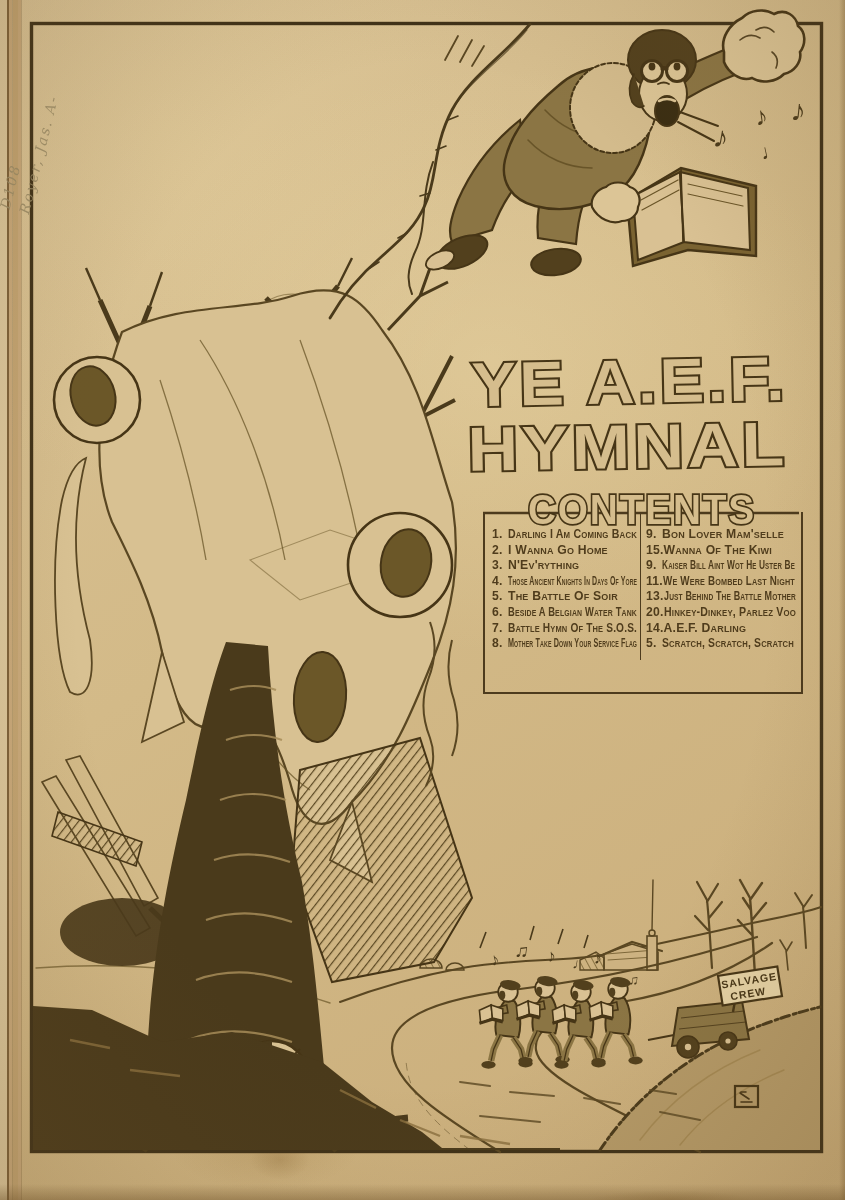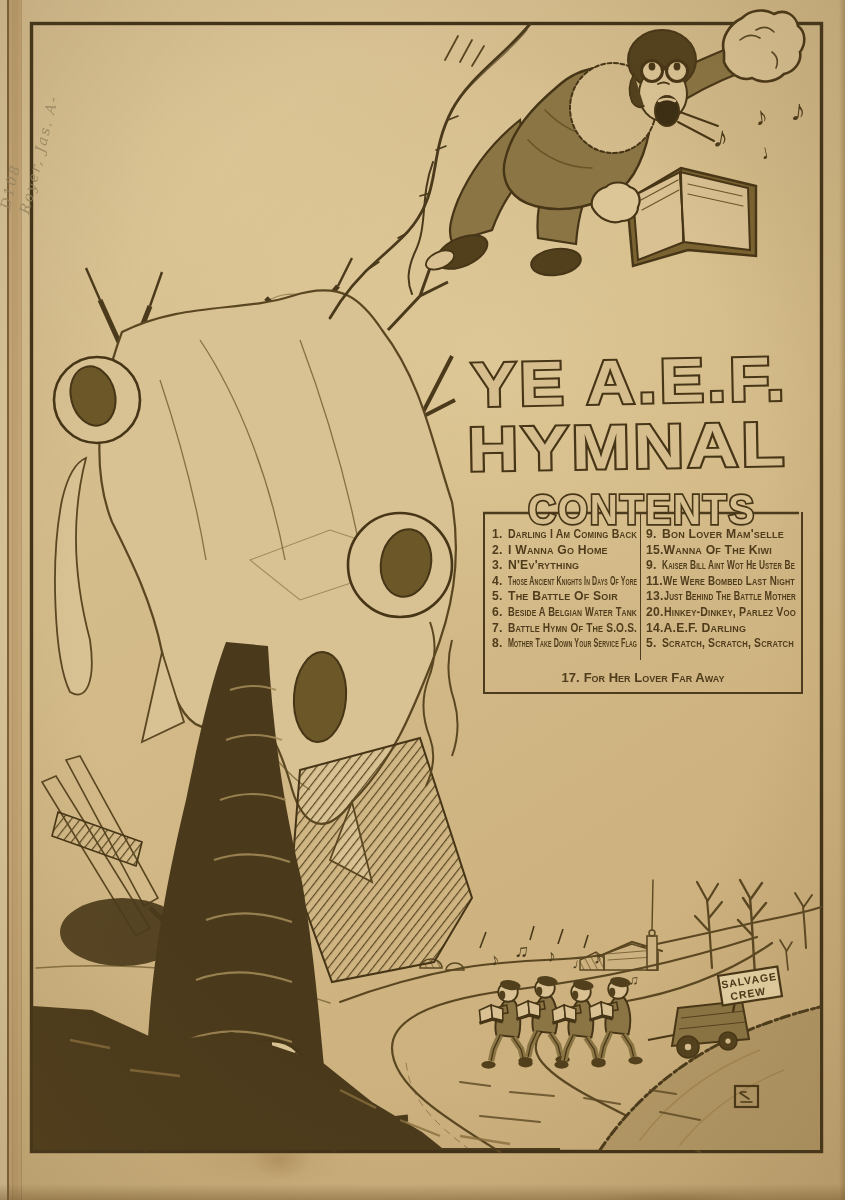--- a/index.html
+++ b/index.html
@@ -357,24 +357,20 @@
         <div class="toc-row">
             <span class="num">14.</span>
             <span class="title fit">A.E.F. Darling</span>
           </div>
         <div class="toc-row">
             <span class="num">5.</span>
             <span class="title fit" style="transform: scaleX(0.852);">Scratch, Scratch, Scratch</span>
           </div>
       </div>
     </div>
-    <div class="toc-center">
-      <span class="num">17.</span>
-      <span class="title">For Her Lover Far Away</span>
-    </div>
   </div>
 
   <svg id="toc-top" width="845" height="1200" viewBox="0 0 845 1200">
     <line x1="483" y1="513" x2="799" y2="513" stroke="#4d3b1d" stroke-width="2.4"></line>
     <text x="642" y="524" text-anchor="middle" font-size="42" font-weight="bold" letter-spacing="2" textLength="228" lengthAdjust="spacingAndGlyphs" fill="#d5bd8d" stroke="#463516" stroke-width="3.4" paint-order="stroke">CONTENTS</text>
   </svg>
 
   <div class="handnote">
     <div>D108</div>
     <div>Royer, Jas. A-</div>

